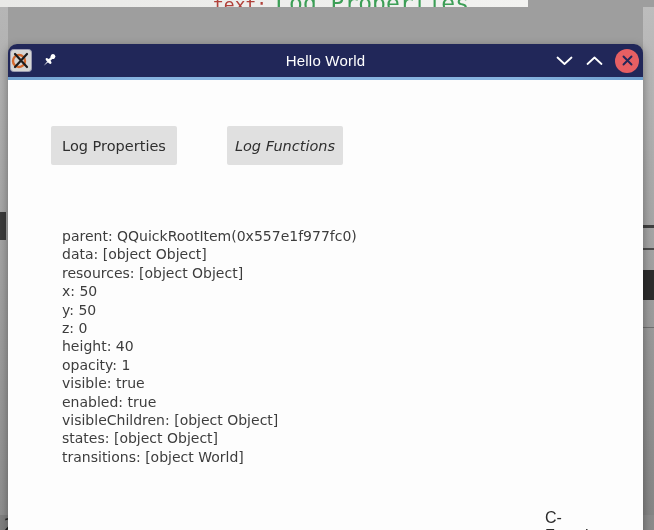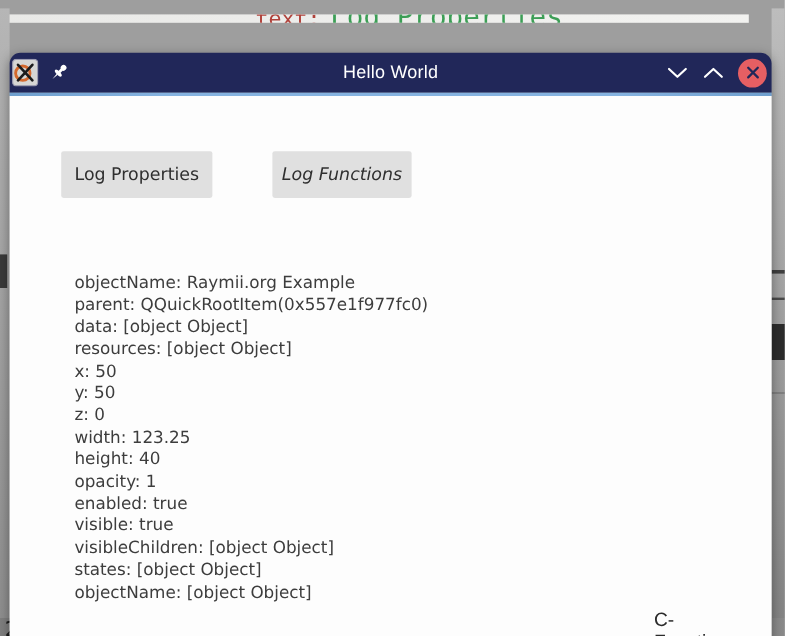--- a/index.html
+++ b/index.html
@@ -2,21 +2,21 @@
 <html><head>
 <meta charset="utf-8">
 <style>
   * { margin:0; padding:0; box-sizing:border-box; }
   html,body { width:654px; height:530px; overflow:hidden; }
   body { font-family:"DejaVu Sans", sans-serif; background:#9e9e9e; position:relative; }
 
   
   .stage { position:absolute; inset:0; }
 
-  .top-sliver { position:absolute; left:0; top:12px; width:624px; height:7px;
+  .top-sliver { position:absolute; left:0; top:0; width:528px; height:7px;
     background:linear-gradient(90deg,#e9e9e7,#f2f2f0); overflow:hidden; }
   .code-line { position:absolute; left:213px; top:-10px; white-space:nowrap;
     font-family:"DejaVu Sans Mono", monospace; font-size:23px; }
   .code-kw { color:#b0413a; font-size:18px; }
   .code-val { color:#3c9e56; margin-left:8px; }
 
   .strip-left { position:absolute; left:0; top:7px; width:8px; height:508px;
     background:linear-gradient(180deg,#b6b6b6,#8f8f8f); }
   .strip-left .dk { position:absolute; left:0; width:6px; background:#3a3a3a; }
 
@@ -131,33 +131,31 @@
       </div>
     </div>
 
     <div class="accent"></div>
 
     <div class="content">
       <button class="btn btn-props">Log Properties</button>
       <button class="btn btn-funcs">Log Functions</button>
 
       <div class="log">
-        <div class="log-line">objectName: Raymii.org Example</div>
         <div class="log-line">parent: QQuickRootItem(0x557e1f977fc0)</div>
         <div class="log-line">data: [object Object]</div>
         <div class="log-line">resources: [object Object]</div>
         <div class="log-line">x: 50</div>
         <div class="log-line">y: 50</div>
         <div class="log-line">z: 0</div>
-        <div class="log-line">width: 123.25</div>
         <div class="log-line">height: 40</div>
         <div class="log-line">opacity: 1</div>
+        <div class="log-line">visible: true</div>
         <div class="log-line">enabled: true</div>
-        <div class="log-line">visible: true</div>
         <div class="log-line">visibleChildren: [object Object]</div>
         <div class="log-line">states: [object Object]</div>
-        <div class="log-line">objectName: [object Object]</div>
+        <div class="log-line">transitions: [object World]</div>
       </div>
     </div>
   </div>
 
   <div class="watermark">C-Function.com</div>
 </div>
 
 </body></html>

